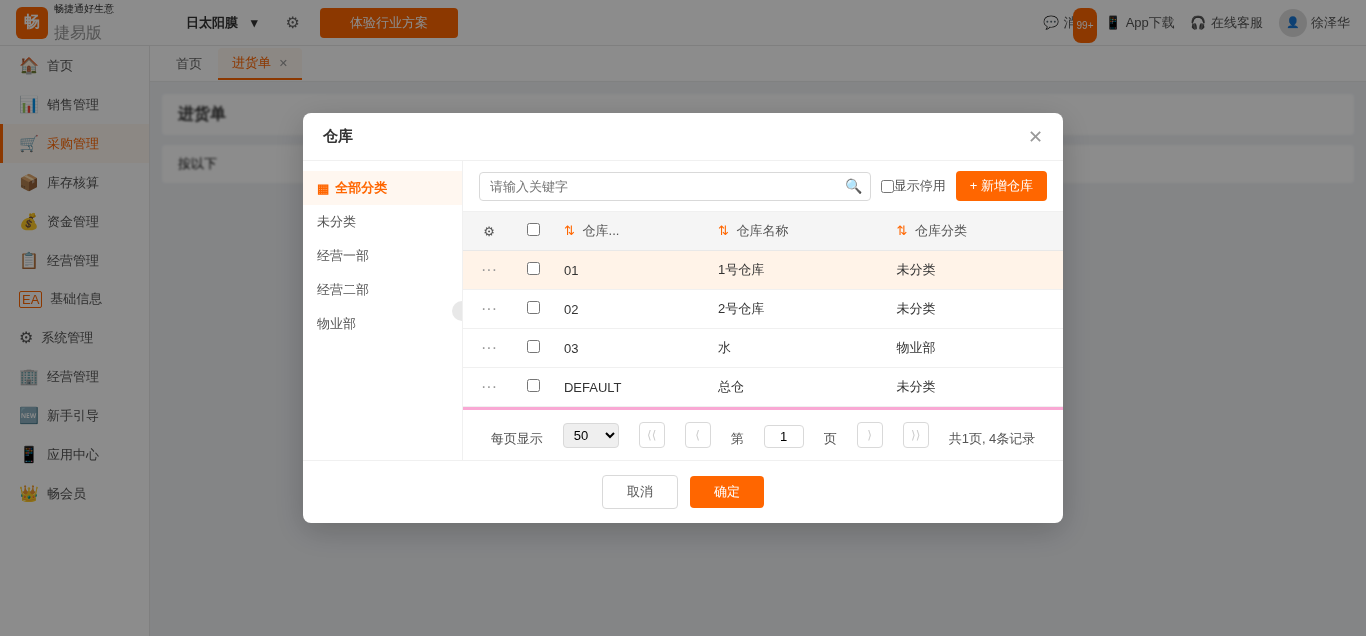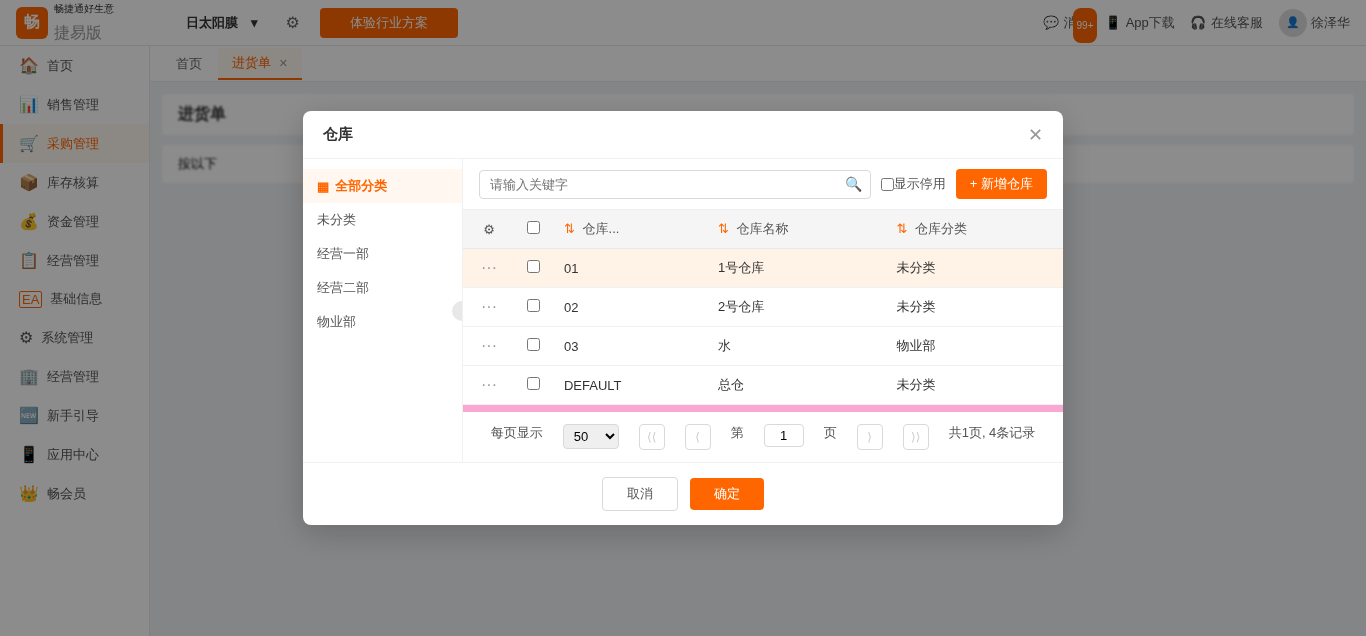--- a/index.html
+++ b/index.html
@@ -307,23 +307,23 @@
     .th-check { width: 36px; text-align: center; }
     .sort-icon { color: #f60; margin-right: 4px; }
     .td-center { text-align: center; }
     .dots-btn {
       cursor: pointer; color: #999; font-size: 16px;
       padding: 2px 6px; border-radius: 4px;
     }
 
     
     .pagination {
-      display: flex; align-items: flex-start; justify-content: center;
+      display: flex; align-items: flex-end; justify-content: center;
       padding: 12px 16px;
-      border-top: 7px solid #f9a8d4;
+      border-top: 3px solid #f9a8d4;
       gap: 20px;
       font-size: 13px;
       color: #555;
     }
     .page-size-select {
       border: 1px solid #d9d9d9; border-radius: 4px;
       padding: 3px 6px; font-size: 13px;
     }
     .page-nav-btn {
       width: 26px; height: 26px;

